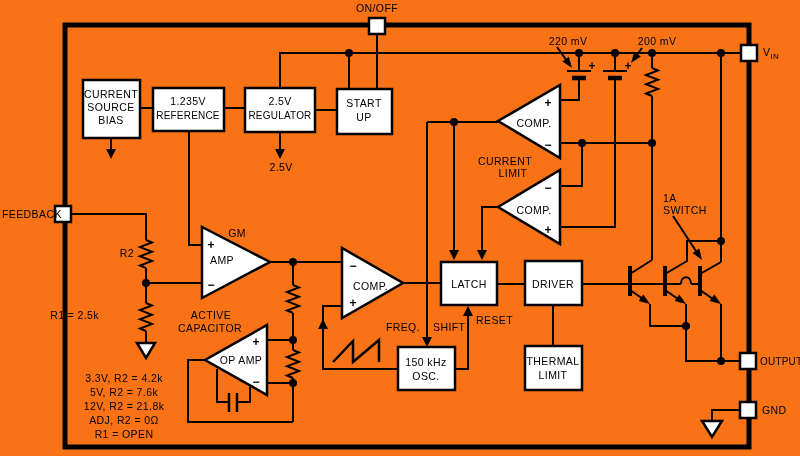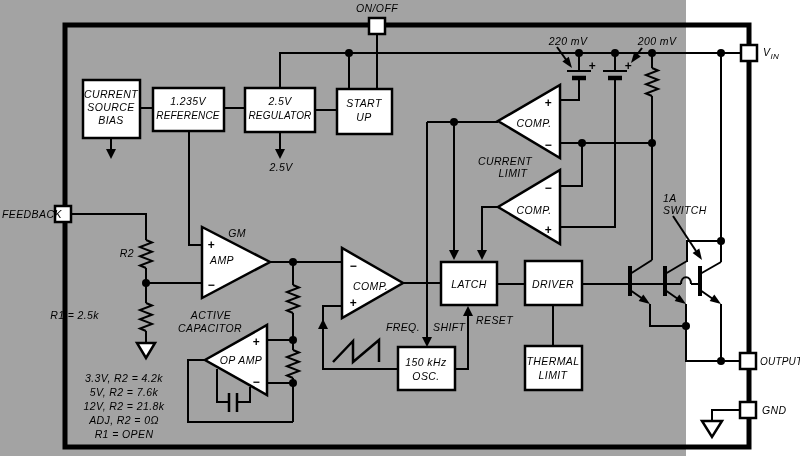--- a/index.html
+++ b/index.html
@@ -1,16 +1,16 @@
 <!DOCTYPE html>
 <html><head>
 <meta charset="utf-8">
 <style>
   html,body{margin:0;padding:0;background:#fff;}
-  .stage{width:686px;height:456px;position:relative;background:#a3a3a3;font-style:italic;}
+  .stage{width:800px;height:456px;position:relative;background:#f97316;}
   svg{display:block;}
   text{font-family:"Liberation Sans",sans-serif;fill:#000;letter-spacing:0.4px;}
   .lbl{font-size:10.5px;}
   .sm{font-size:10px;letter-spacing:0.2px;}
   .sub{font-size:8px;}
   .sign{font-size:12px;font-weight:bold;letter-spacing:0;}
   .w{stroke:#000;stroke-width:2;fill:none;}
   .w25{stroke:#000;stroke-width:2.5;fill:none;}
   .box{fill:#fff;stroke:#000;stroke-width:2.5;}
   .tri{fill:#fff;stroke:#000;stroke-width:2.5;stroke-linejoin:miter;}

